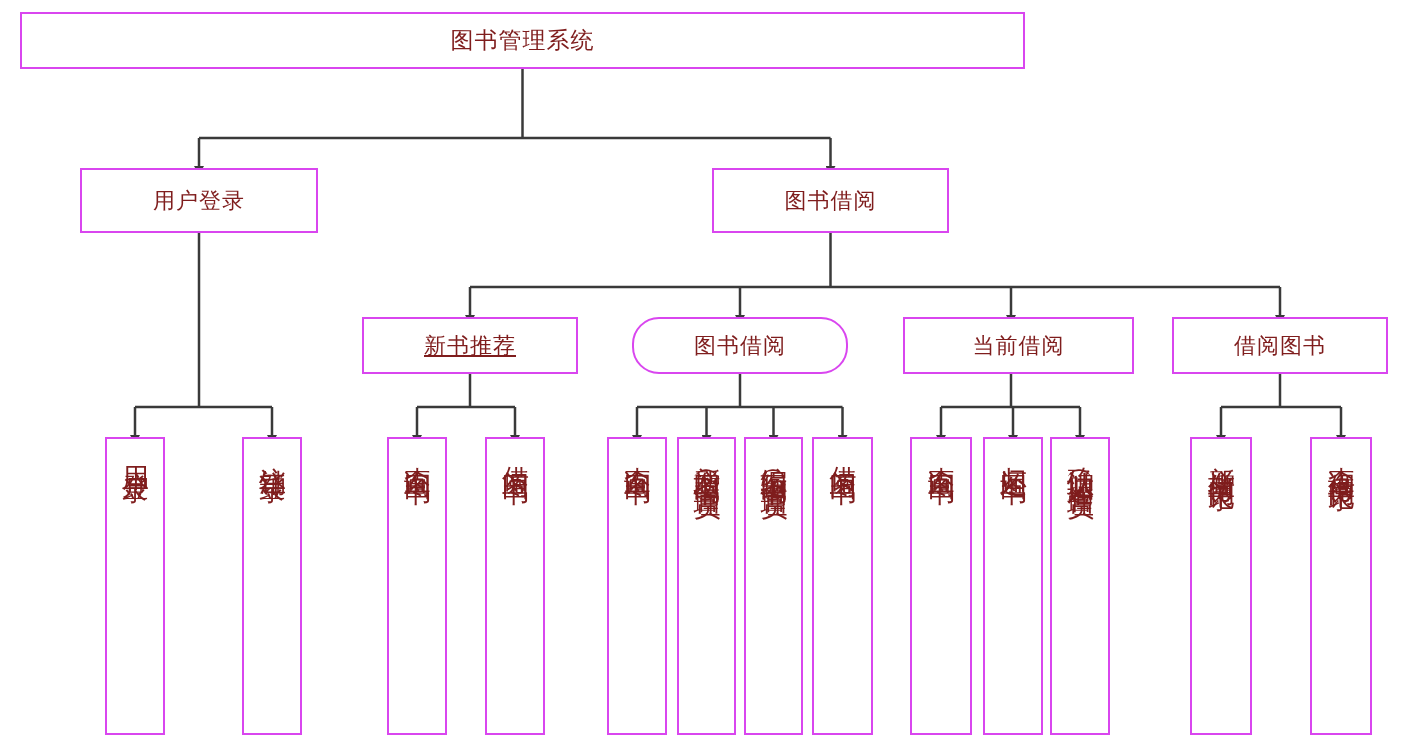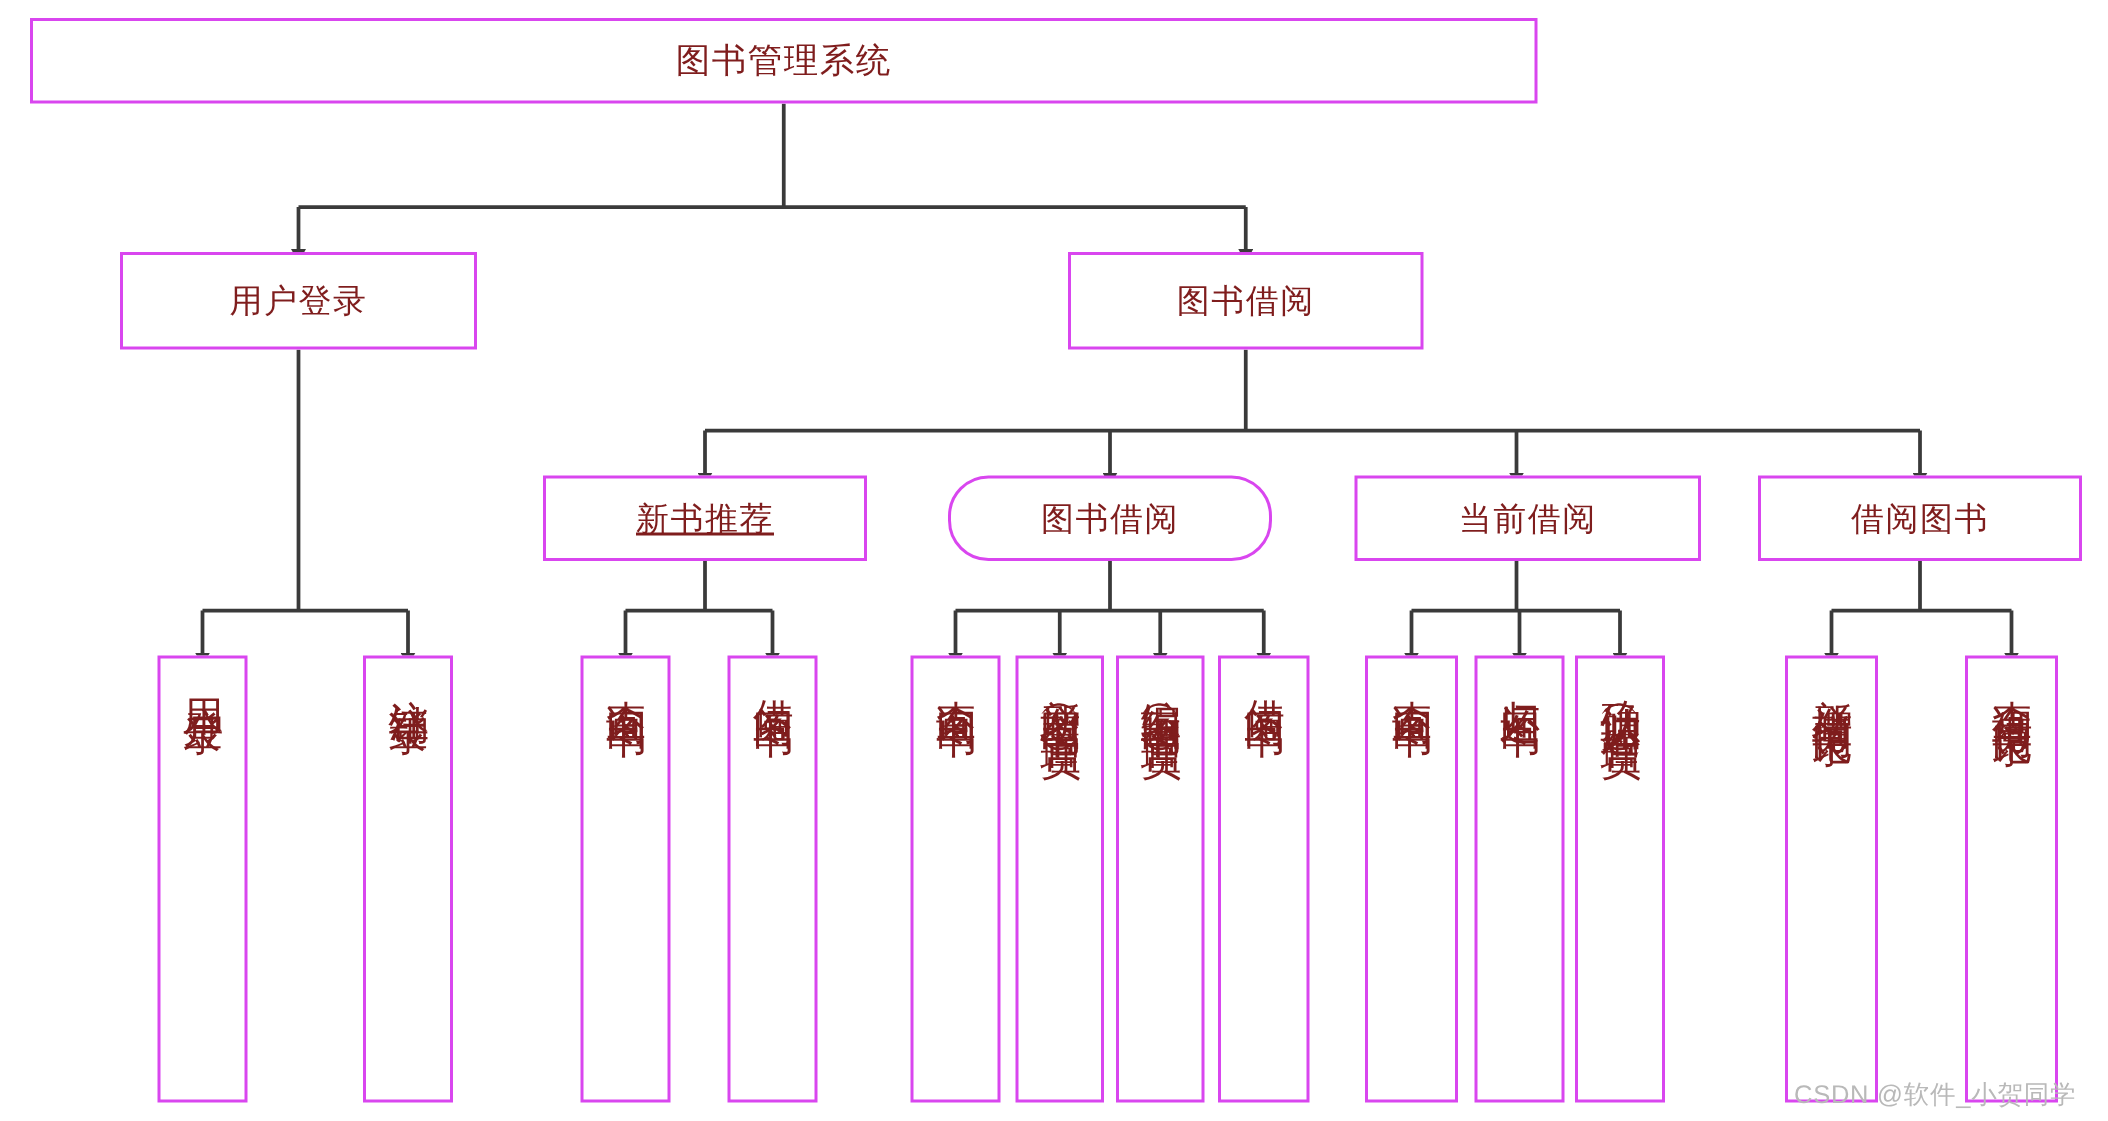--- a/index.html
+++ b/index.html
@@ -168,14 +168,13 @@
       <div class="node vertical" style="left: 1050px; top: 437px; width: 60px; height: 298px;">
         <span class="label">确认归还（管理员）</span>
       </div>
       <div class="node vertical" style="left: 1190px; top: 437px; width: 62px; height: 298px;">
         <span class="label">新增借阅记录</span>
       </div>
       <div class="node vertical" style="left: 1310px; top: 437px; width: 62px; height: 298px;">
         <span class="label">查询借阅记录</span>
       </div>
     </div>
-  <div class="watermark" style="left: 1196px; top: 718px;">CSDN @软件_小贺同学</div>
 </div>
 
 </body></html>

